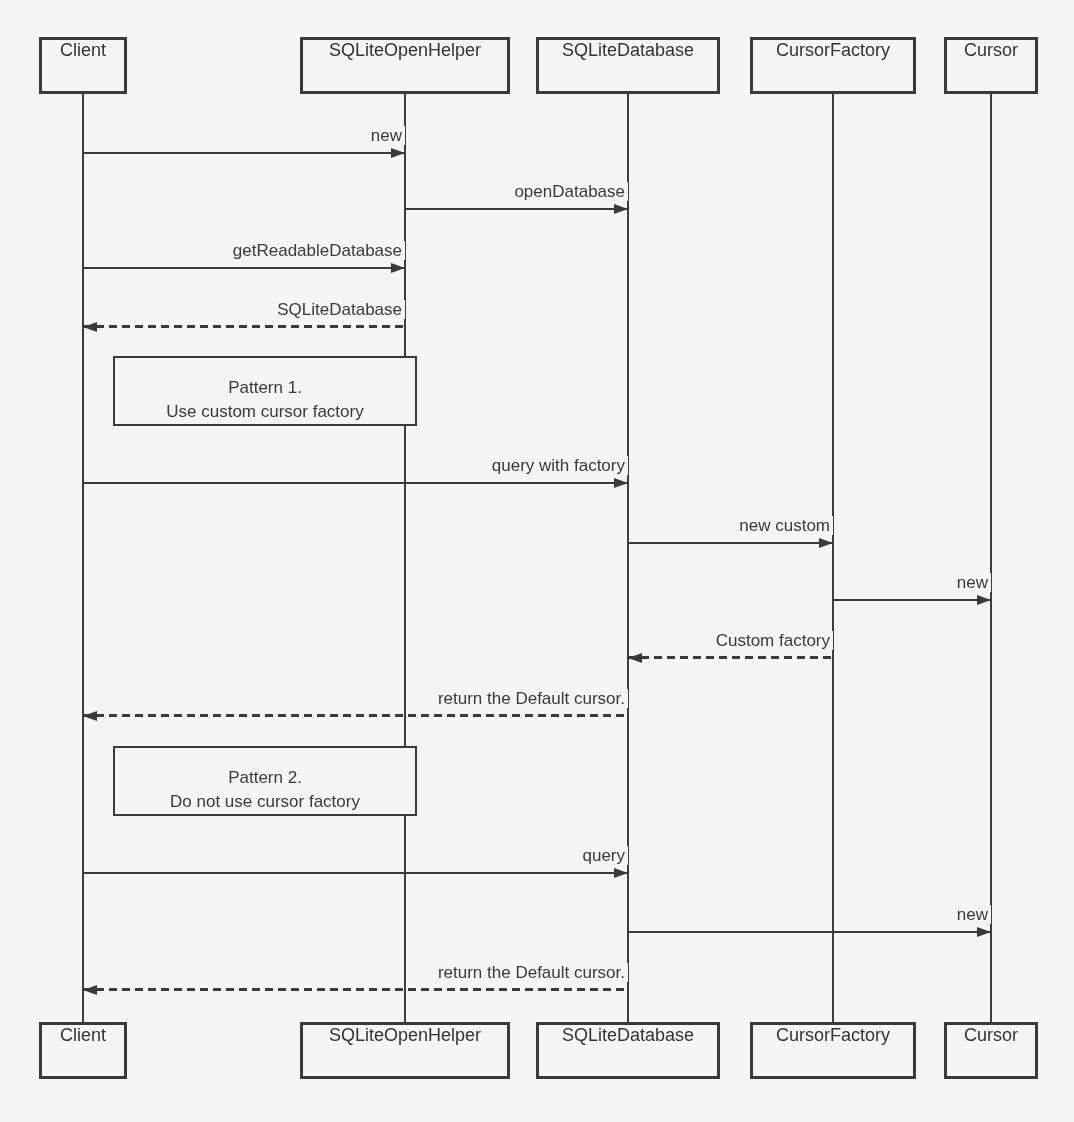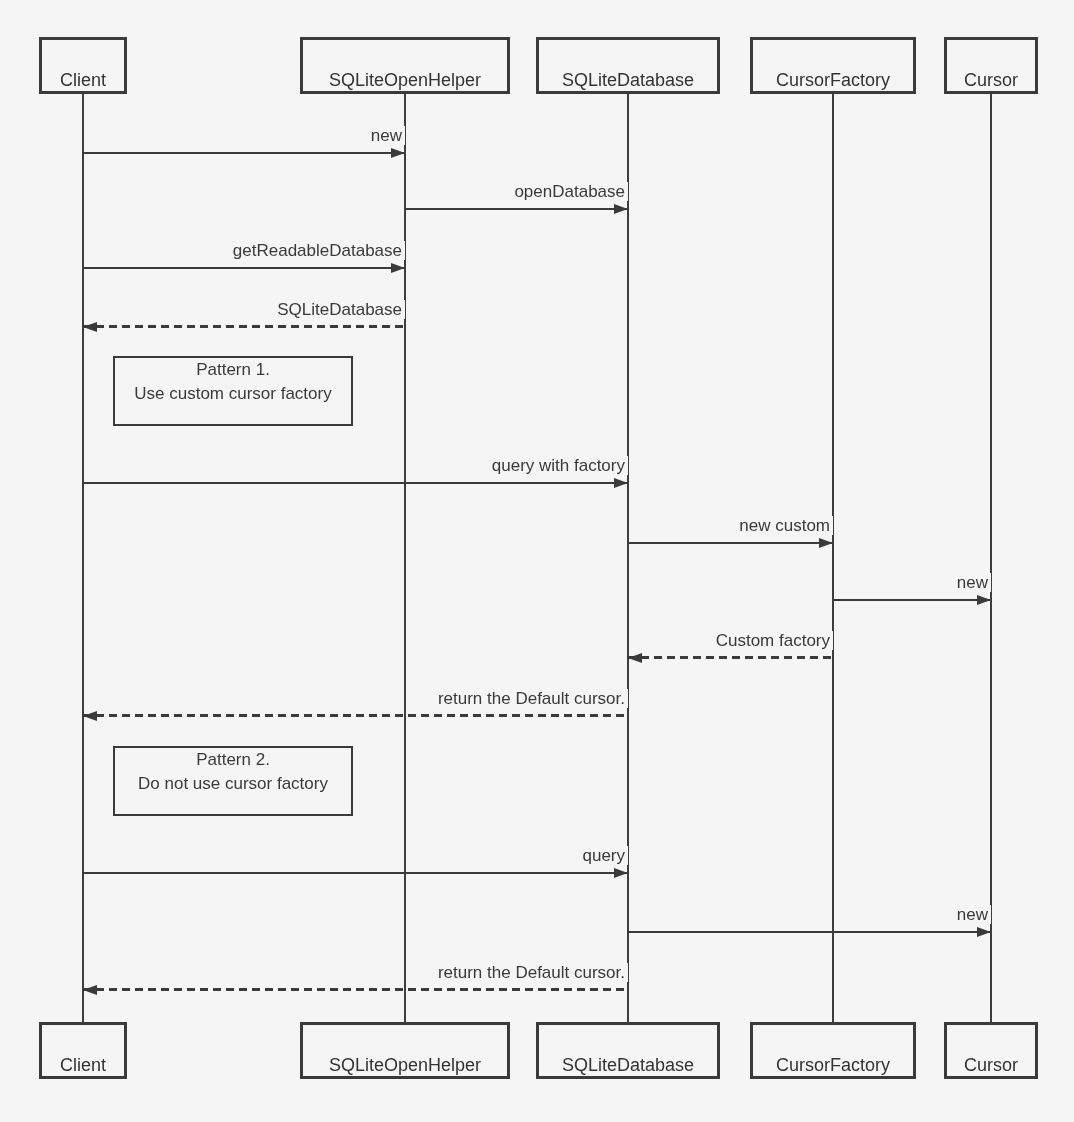--- a/index.html
+++ b/index.html
@@ -23,21 +23,21 @@
     background: #3d3d3d;
   }
 
   
   .actor-box {
     position: absolute;
     height: 57px;
     border: 3px solid #3a3a3a;
     background: #f5f5f5;
     display: flex;
-    align-items: flex-end;
+    align-items: flex-start;
     justify-content: center;
     font-size: 18px;
     color: #333333;
     z-index: 3;
   }
 
   
   .message { position: absolute; height: 0; z-index: 2; }
   .msg-line {
     position: absolute;
@@ -69,28 +69,28 @@
     border-bottom: 5px solid rgba(0,0,0,0);
     top: -5px;
   }
   .arrowhead.right { right: 0; border-left: 14px solid #3a3a3a; }
   .arrowhead.left  { left: 0;  border-right: 14px solid #3a3a3a; }
 
   
   .note {
     position: absolute;
     left: 113px;
-    width: 240px;
+    width: 304px;
     height: 70px;
     border: 2px solid #3a3a3a;
     background: #f5f5f5;
     display: flex;
     flex-direction: column;
     align-items: center;
-    justify-content: flex-start;
+    justify-content: flex-end;
     font-size: 17px;
     line-height: 24px;
     color: #3a3a3a;
     z-index: 4;
     text-align: center;
   }
 </style>
 </head>
 <body>
 

